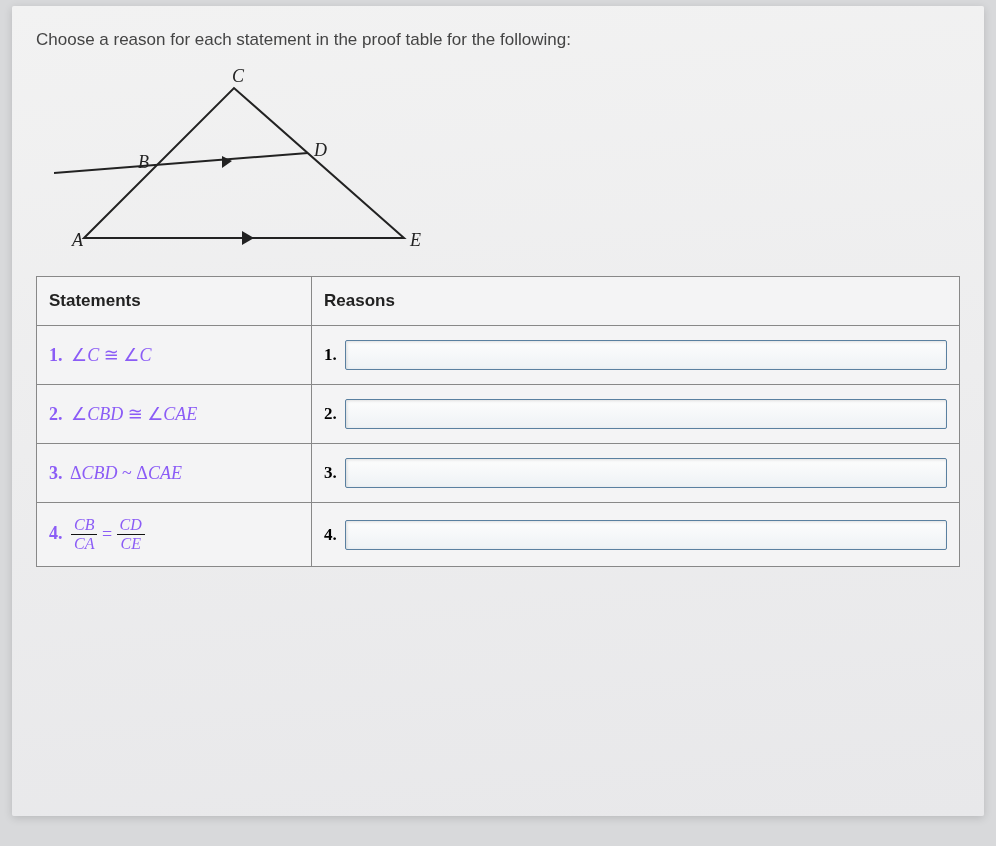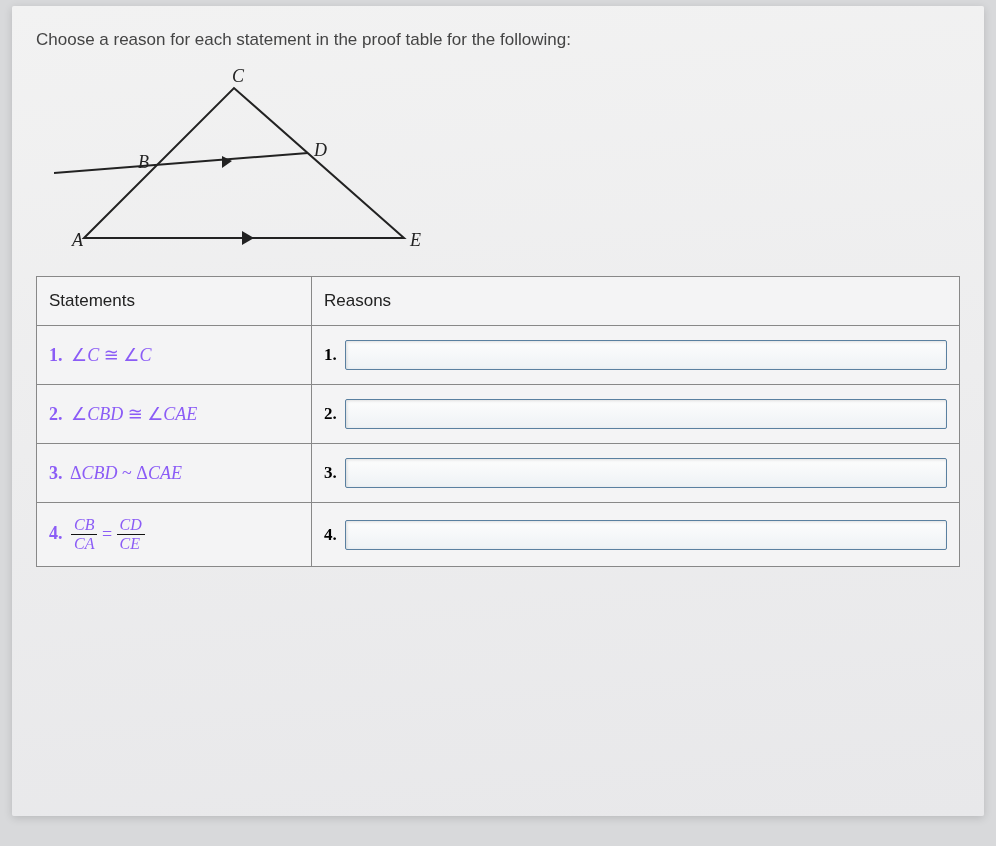--- a/index.html
+++ b/index.html
@@ -79,21 +79,21 @@
     margin-top: 14px;
     background: #f4f4f5;
   }
   table.proof th, table.proof td {
     border: 1px solid #888;
     padding: 14px 12px;
     text-align: left;
     vertical-align: middle;
   }
   table.proof th {
-    font-weight: 400;
+    font-weight: 700;
     font-size: 17px;
     color: #222;
     background: #f4f4f5;
   }
   .th-statements { width: 250px; text-align:center;}
   .th-reasons { text-align:center;}
   .stmt {
     font-family: 'Times New Roman', serif;
     font-size: 18px;
     color: #8b5cf6;
@@ -113,20 +113,21 @@
     flex: 1;
     height: 28px;
     border: 1px solid #5a80a0;
     background: linear-gradient(#fdfdfd,#eef2f5);
     box-shadow: inset 1px 1px 3px rgba(0,0,0,0.12);
     border-radius: 2px;
   }
   .frac {
     display: inline-block;
     vertical-align: middle;
+    text-align: center;
     font-family: 'Times New Roman', serif;
     line-height: 1;
     font-size:16px;
   }
   .frac .top { display:block; border-bottom: 1.3px solid #111; padding: 0 3px 1px;}
   .frac .bot { display:block; padding: 1px 3px 0;}
   .ang { font-style: normal; }
   svg text { font-family: 'Times New Roman', serif; font-style: italic; font-size: 18px; fill:#222;}
 </style>
 </head>

